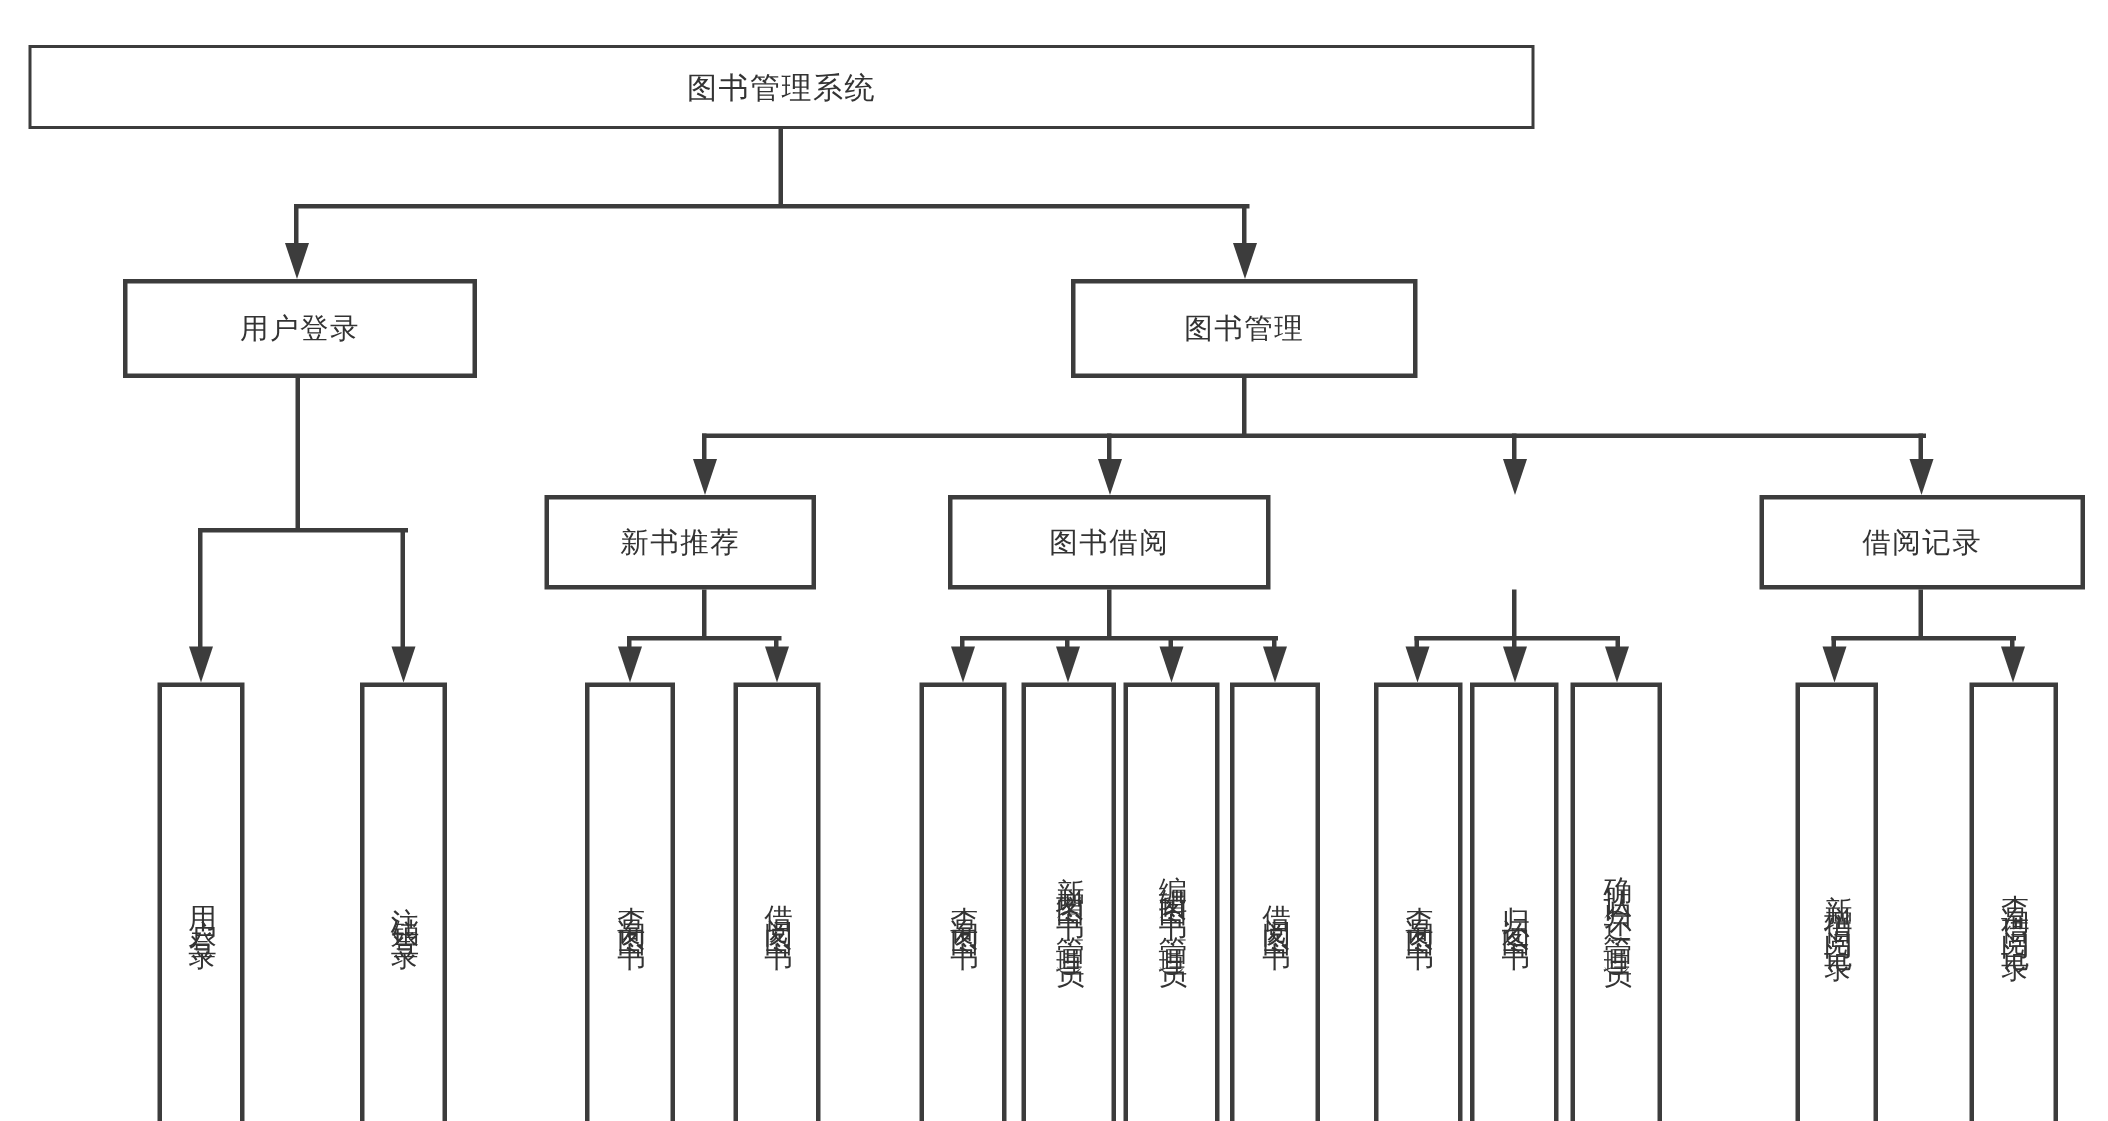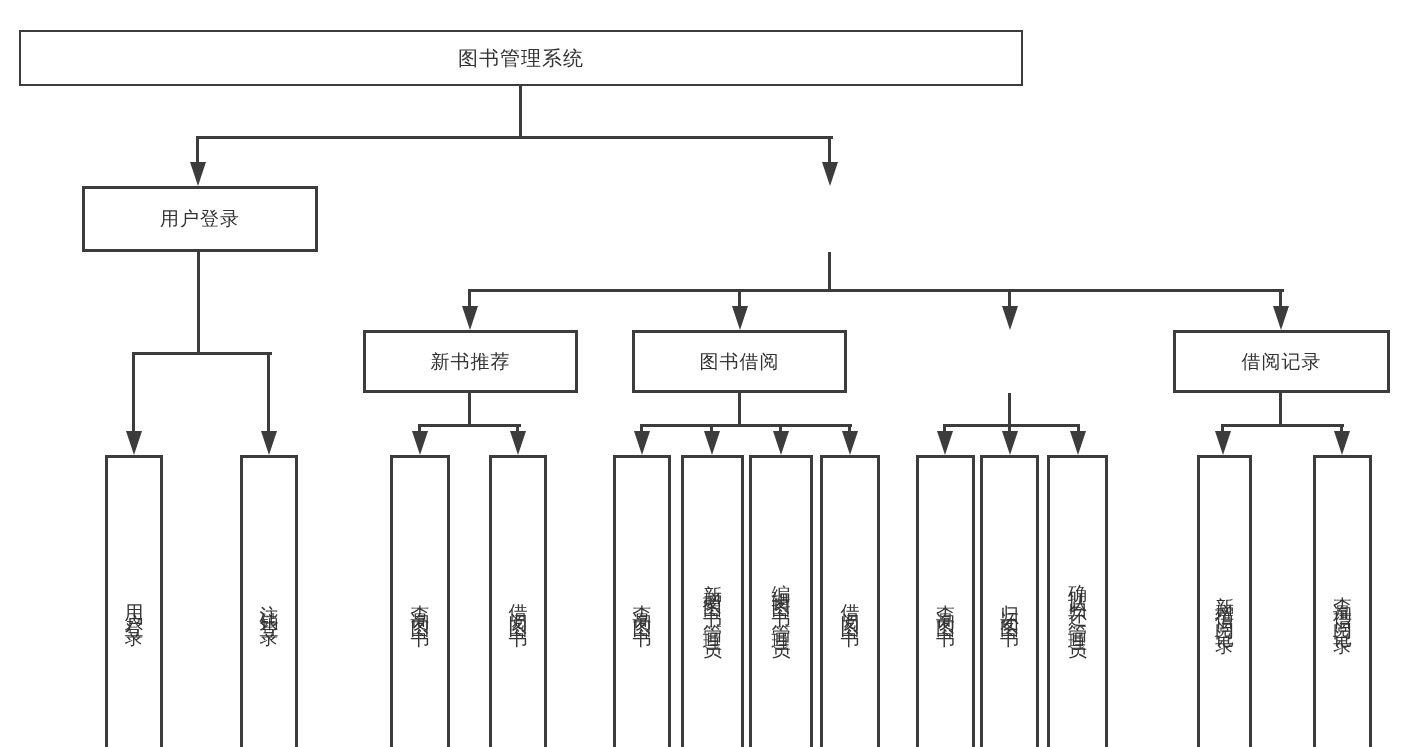--- a/index.html
+++ b/index.html
@@ -65,20 +65,23 @@
     <div class="vline" style="left:519px;top:68px;height:52px;"></div>
     <div class="hline" style="left:197px;top:118px;width:636px;"></div>
     <div class="vline" style="left:196px;top:118px;height:28px;"></div>
     <div class="arrow" style="left:190px;top:144px;"></div>
     <div class="vline" style="left:828px;top:118px;height:28px;"></div>
     <div class="arrow" style="left:822px;top:144px;"></div>
   </div>
 
   <div class="box" style="left:82px;top:168px;width:236px;height:66px;">
     <span>用户登录</span>
+  </div>
+  <div class="box" style="left:714px;top:168px;width:231px;height:66px;">
+    <span>图书管理</span>
   </div>
 
   <div>
     <div class="vline" style="left:197px;top:234px;height:102px;"></div>
     <div class="hline" style="left:132px;top:334px;width:140px;"></div>
     <div class="vline" style="left:132px;top:334px;height:81px;"></div>
     <div class="arrow" style="left:126px;top:413px;"></div>
     <div class="vline" style="left:267px;top:334px;height:81px;"></div>
     <div class="arrow" style="left:261px;top:413px;"></div>
   </div>
@@ -89,21 +92,21 @@
     <div class="vline" style="left:468px;top:271px;height:19px;"></div>
     <div class="arrow" style="left:462px;top:288px;"></div>
     <div class="vline" style="left:738px;top:271px;height:19px;"></div>
     <div class="arrow" style="left:732px;top:288px;"></div>
     <div class="vline" style="left:1008px;top:271px;height:19px;"></div>
     <div class="arrow" style="left:1002px;top:288px;"></div>
     <div class="vline" style="left:1279px;top:271px;height:19px;"></div>
     <div class="arrow" style="left:1273px;top:288px;"></div>
   </div>
 
-  <div class="box" style="left:363px;top:312px;width:215px;height:63px;">
+  <div class="box" style="left:363px;top:312px;width:181px;height:63px;">
     <span>新书推荐</span>
   </div>
   <div class="box" style="left:632px;top:312px;width:215px;height:63px;">
     <span>图书借阅</span>
   </div>
   <div class="box" style="left:1173px;top:312px;width:217px;height:63px;">
     <span>借阅记录</span>
   </div>
 
   <div>

